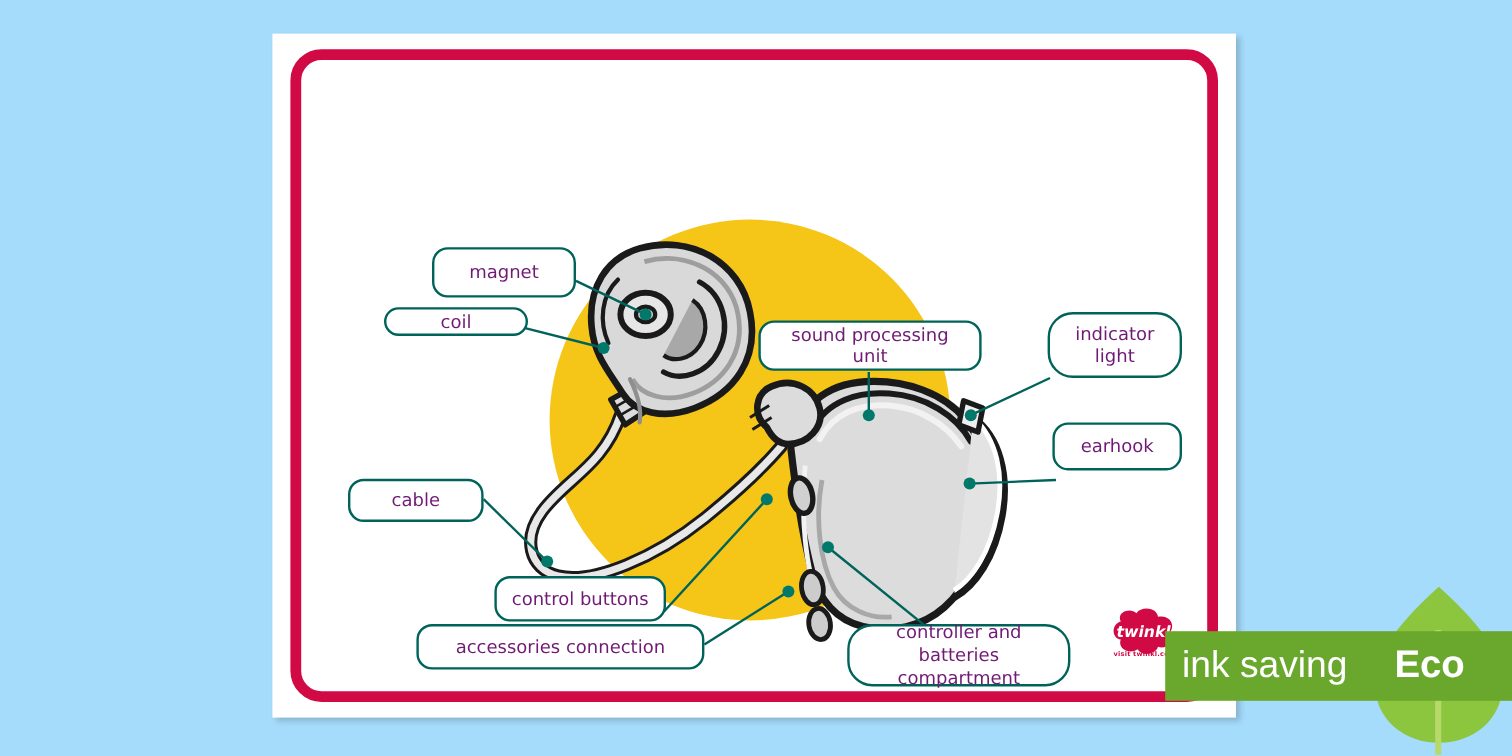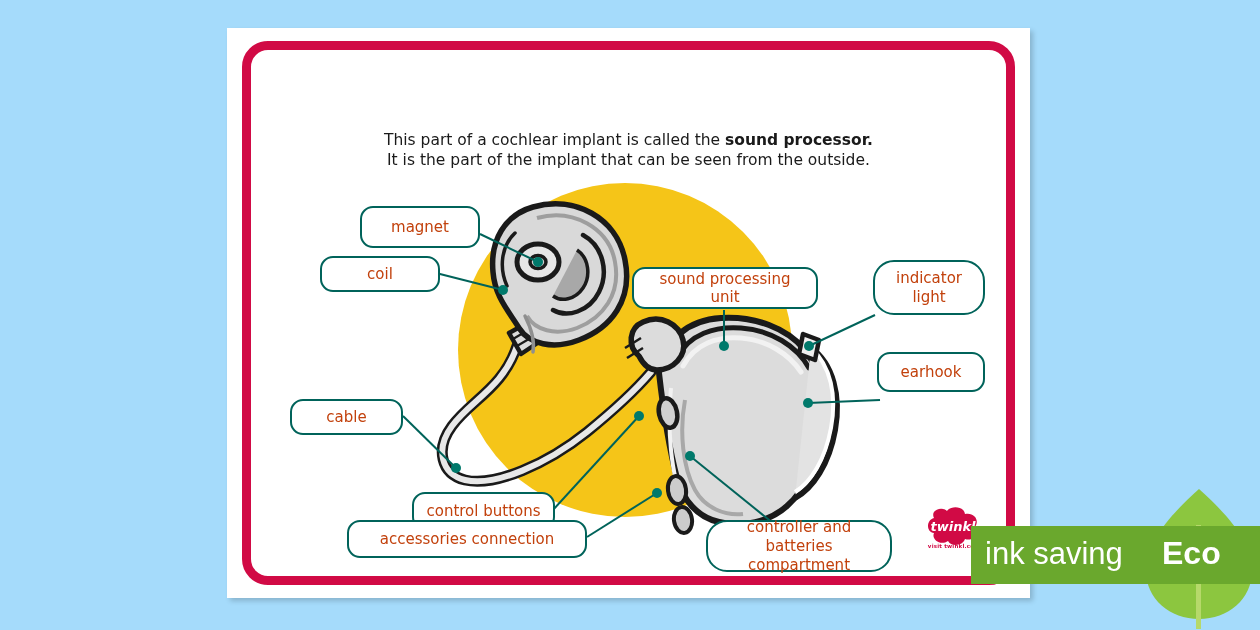--- a/index.html
+++ b/index.html
@@ -74,21 +74,21 @@
   #illustration svg { display: block; }
 
   
   .label-box {
     position: absolute;
     background: #ffffff;
     border: 2.2px solid #00635a;
     border-radius: 13px;
     font-size: 15px;
     line-height: 18px;
-    color: #c2410c;
+    color: #701a75;
     text-align: center;
     display: flex;
     align-items: center;
     justify-content: center;
     box-sizing: border-box;
     padding: 9px 10px;
     z-index: 5;
   }
   .label-box.two-line { line-height: 19px; border-radius: 21px; }
 
@@ -153,24 +153,20 @@
   }
 </style>
 </head>
 <body>
 
 <div id="poster-page">
 
   <div id="poster-border"></div>
 
 
-  <div id="poster-subtitle">
-    <span><span>This part of a cochlear implant is called the </span><span class="bold">sound processor.</span></span><br>
-    <span>It is the part of the implant that can be seen from the outside.</span>
-  </div>
 
   <div id="illustration">
     <svg width="803" height="570" viewBox="0 0 803 570" xmlns="http://www.w3.org/2000/svg">
 
       <ellipse cx="398" cy="322" rx="167" ry="167" fill="#f5c518"></ellipse>
 
       <path d="M 290 318 C 276 360 244 372 225 398 C 208 421 214 446 238 452
                C 268 459 320 436 360 404 C 392 378 412 358 424 344" fill="none" stroke="#1a1a1a" stroke-width="11" stroke-linecap="round"></path>
       <path d="M 290 318 C 276 360 244 372 225 398 C 208 421 214 446 238 452
                C 268 459 320 436 360 404 C 392 378 412 358 424 344" fill="none" stroke="#e8e8e8" stroke-width="6" stroke-linecap="round"></path>
@@ -264,36 +260,36 @@
         <circle cx="229" cy="440" r="5"></circle>
         <circle cx="412" cy="388" r="5"></circle>
         <circle cx="430" cy="465" r="5"></circle>
         <circle cx="463" cy="428" r="5"></circle>
       </g>
     </svg>
   </div>
 
   <div class="label-box" style="left:133px; top:178px; width:120px; height:42px;">magnet</div>
 
-  <div class="label-box" style="left:93px; top:228px; width:120px; height:36px;">coil</div>
+  <div class="label-box" style="left:93px; top:228px; width:120px; height:24px;">coil</div>
 
   <div class="label-box" style="left:405px; top:239px; width:186px; height:42px;">sound processing unit</div>
 
   <div class="label-box two-line" style="left:646px; top:232px; width:112px; height:55px;">
     <span style="display:block;">
       <span>indicator</span><br>
       <span>light</span>
     </span>
   </div>
 
   <div class="label-box" style="left:650px; top:324px; width:108px; height:40px;">earhook</div>
 
   <div class="label-box" style="left:63px; top:371px; width:113px; height:36px;">cable</div>
 
-  <div class="label-box" style="left:185px; top:452px; width:143px; height:38px;margin-top:12px;">control buttons</div>
+  <div class="label-box" style="left:185px; top:452px; width:143px; height:38px;">control buttons</div>
 
   <div class="label-box" style="left:120px; top:492px; width:240px; height:38px;">accessories connection</div>
 
   <div class="label-box two-line" style="left:479px; top:492px; width:186px; height:52px;">
     <span style="display:block;">
       <span>controller and</span><br>
       <span>batteries compartment</span>
     </span>
   </div>
 

